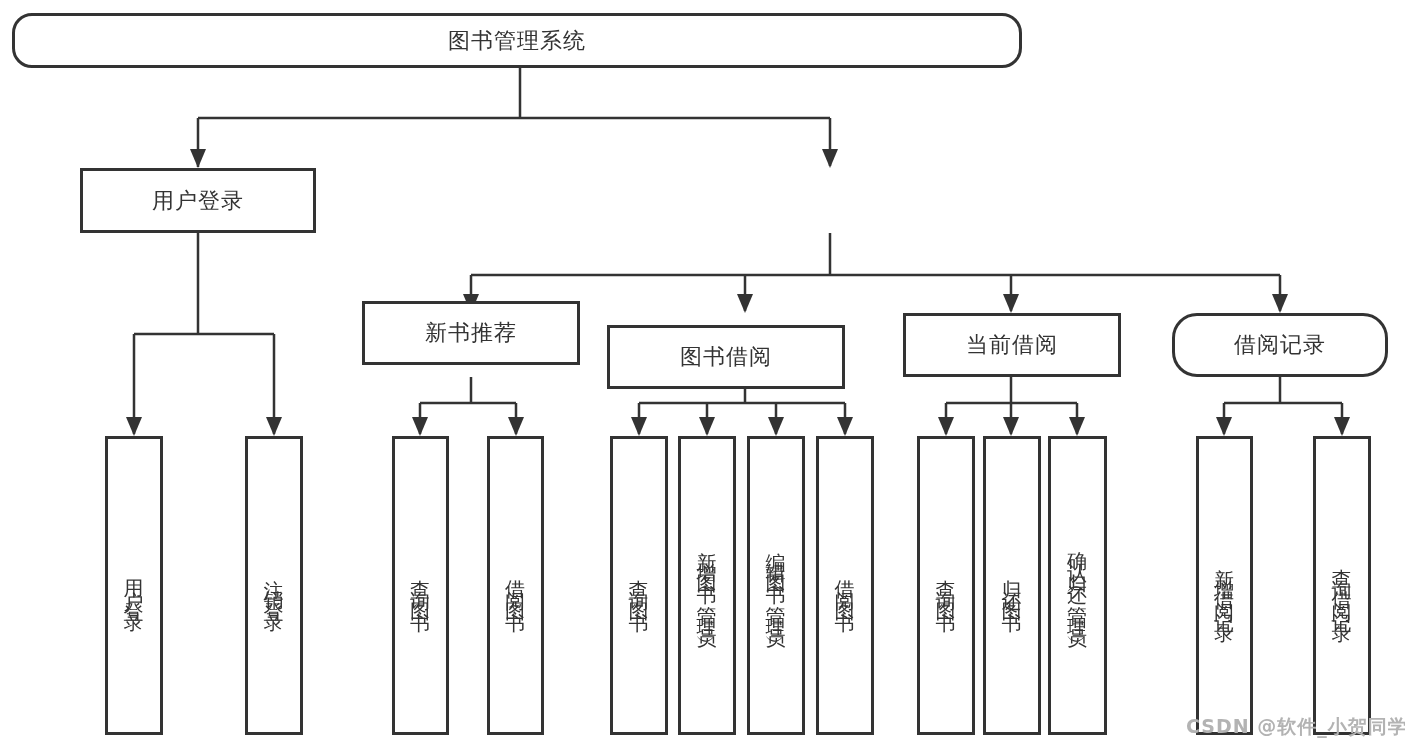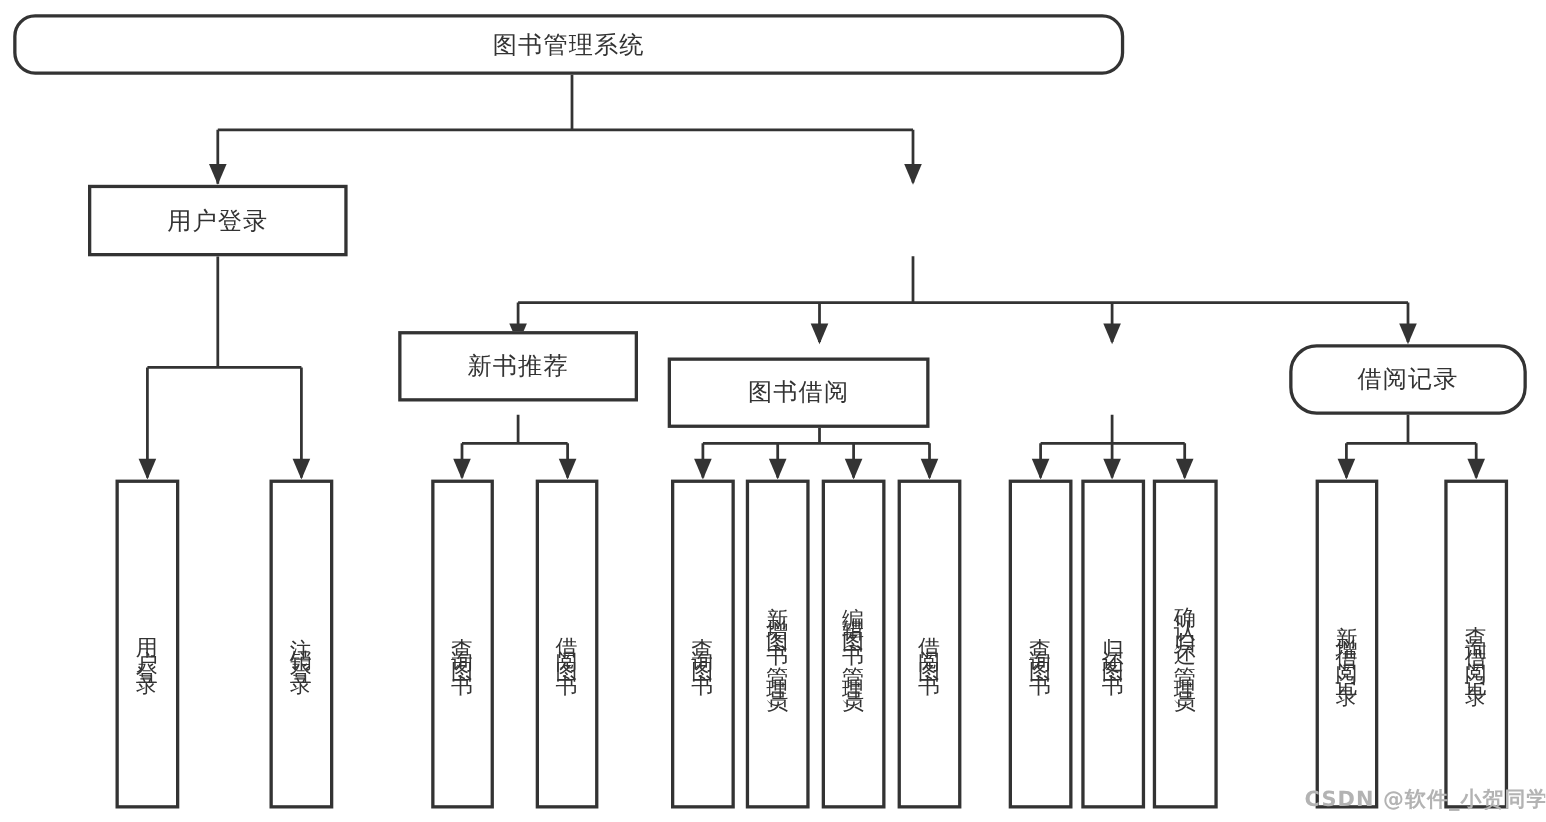--- a/index.html
+++ b/index.html
@@ -114,20 +114,23 @@
   <div class="hbox" style="left:80px;top:168px;width:236px;height:65px;">
     <span>用户登录</span>
   </div>
 
   <div class="hbox" style="left:362px;top:301px;width:218px;height:64px;">
     <span>新书推荐</span>
   </div>
   <div class="hbox" style="left:607px;top:313px;width:238px;height:64px;margin-top:12px;">
     <span>图书借阅</span>
   </div>
+  <div class="hbox" style="left:903px;top:313px;width:218px;height:64px;">
+    <span>当前借阅</span>
+  </div>
   <div class="hbox" style="left:1172px;top:313px;width:216px;height:64px;border-radius:25px;">
     <span>借阅记录</span>
   </div>
 
   <div class="vbox" style="left:105px;top:436px;width:58px;height:299px;">
     <span>用户登录</span>
   </div>
   <div class="vbox" style="left:245px;top:436px;width:58px;height:299px;">
     <span>注销登录</span>
   </div>

